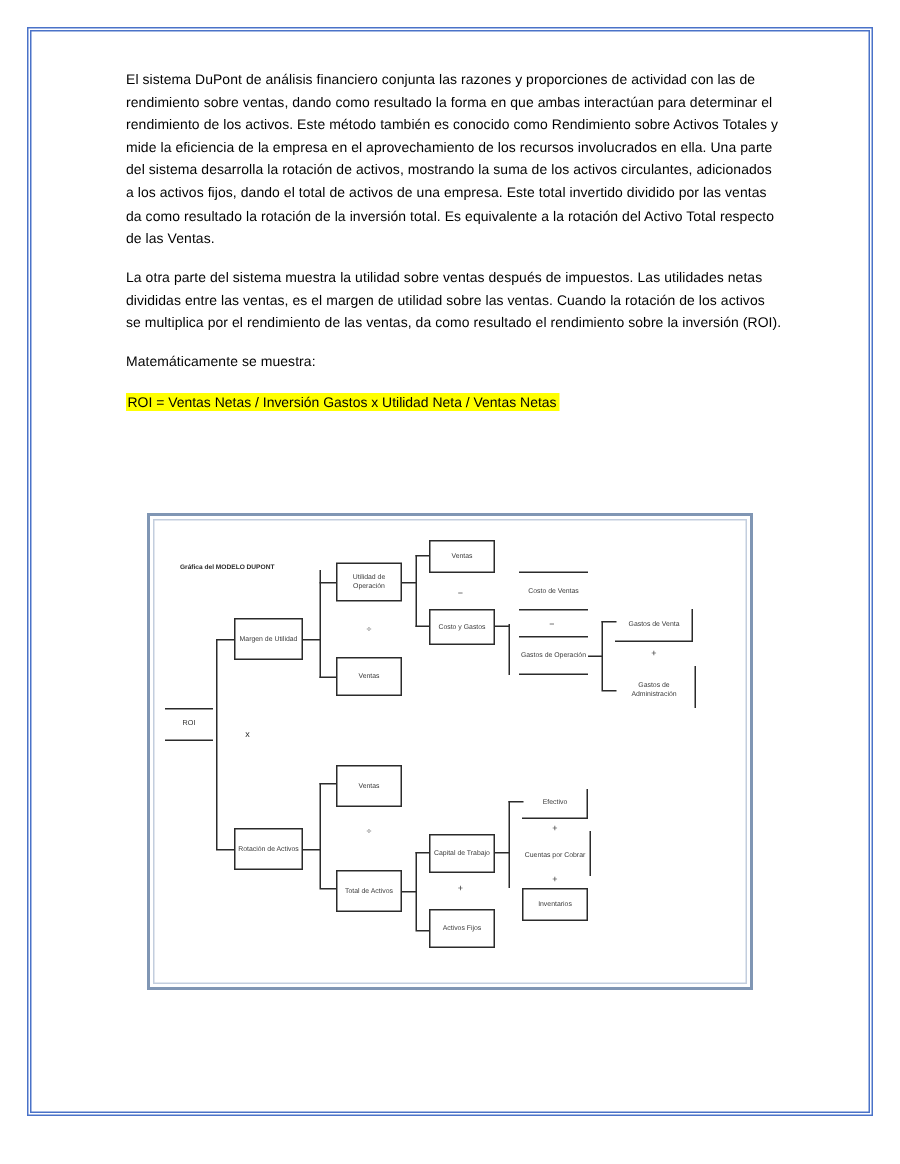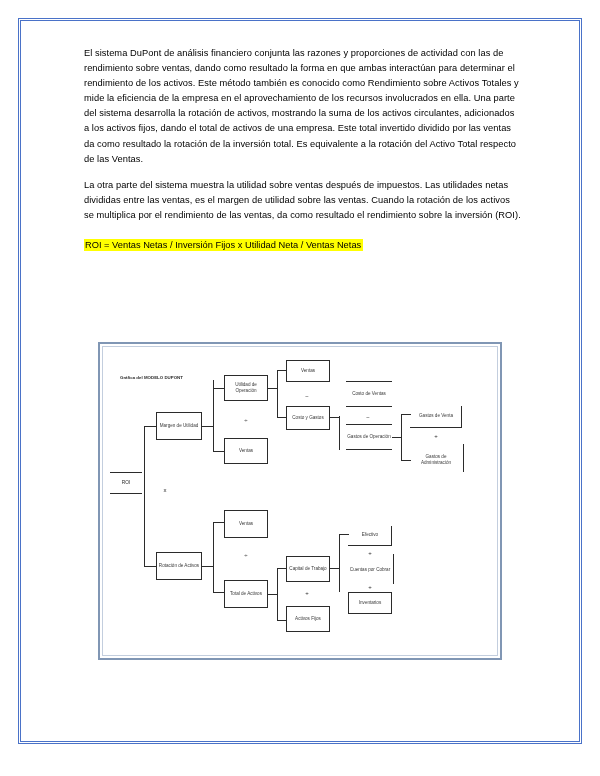--- a/index.html
+++ b/index.html
@@ -143,23 +143,24 @@
 </head>
 <body>
 
 <div id="page-frame"></div>
 
 <div id="doc">
 
 
   <p class="para">El sistema DuPont de análisis financiero conjunta las razones y proporciones de actividad con las de rendimiento sobre ventas, dando como resultado la forma en que ambas interactúan para determinar el rendimiento de los activos. Este método también es conocido como Rendimiento sobre Activos Totales y mide la eficiencia de la empresa en el aprovechamiento de los recursos involucrados en ella. Una parte del sistema desarrolla la rotación de activos, mostrando la suma de los activos circulantes, adicionados a los activos fijos, dando el total de activos de una empresa. Este total invertido dividido por las ventas da como resultado la rotación de la inversión total. Es equivalente a la rotación del Activo Total respecto de las Ventas.</p>
   <p class="para">La otra parte del sistema muestra la utilidad sobre ventas después de impuestos. Las utilidades netas divididas entre las ventas, es el margen de utilidad sobre las ventas. Cuando la rotación de los activos se multiplica por el rendimiento de las ventas, da como resultado el rendimiento sobre la inversión (ROI).</p>
+  <p class="para formula-line">Matemáticamente se muestra:</p>
 
   <div class="formula-line">
-    <span class="formula">ROI = Ventas Netas / Inversión Fijos  x  Utilidad Neta / Ventas Netas</span>
+    <span class="formula">ROI = Ventas Netas / Inversión Gastos  x  Utilidad Neta / Ventas Netas</span>
   </div>
 
 </div>
 
 <div id="diagram-frame">
   <div id="diagram-inner"></div>
 
   <div id="diagram">
 
     <div class="dg-caption" style="left:20px;top:31px;">Gráfica del MODELO DUPONT</div>

